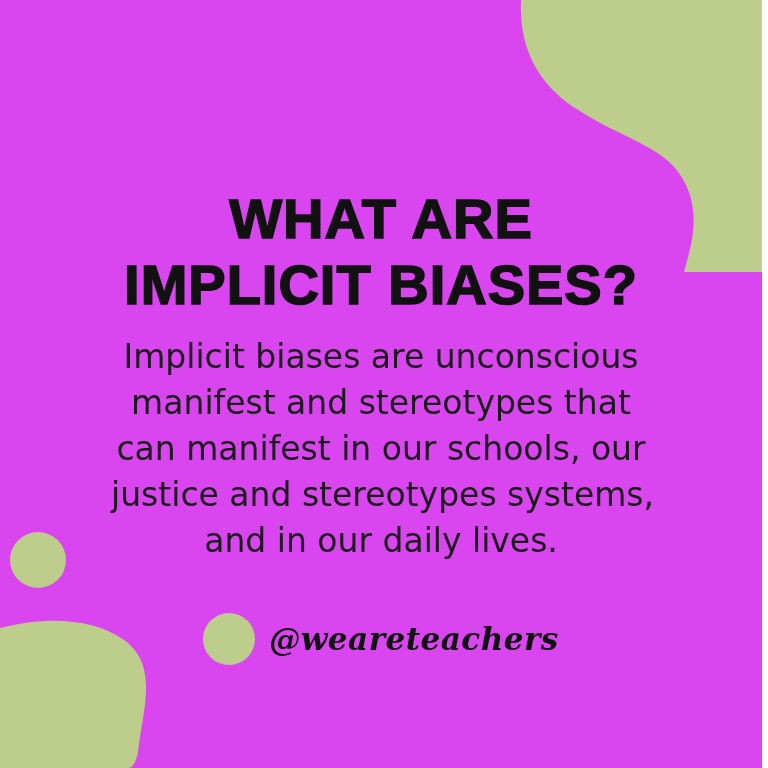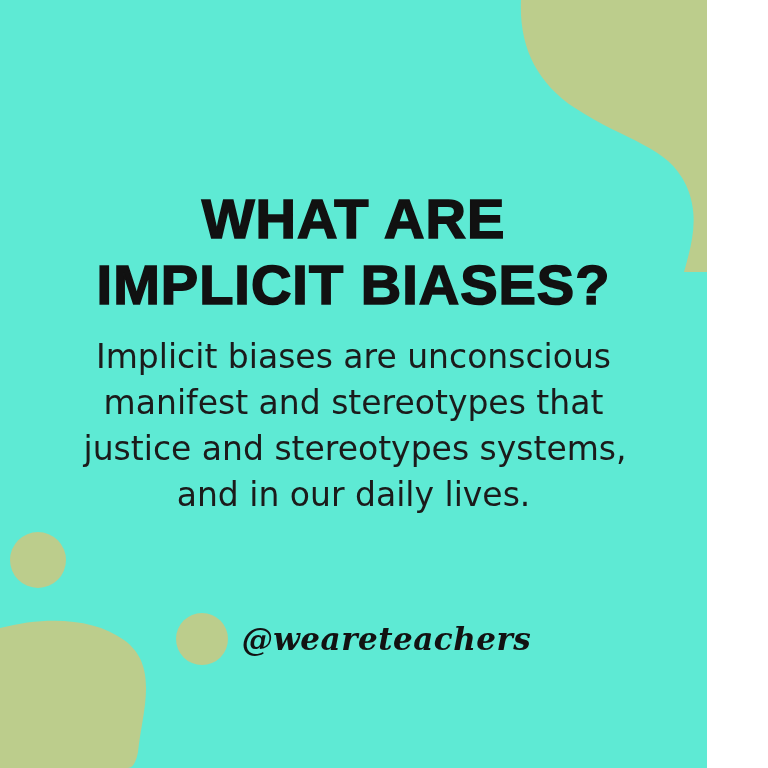--- a/index.html
+++ b/index.html
@@ -8,23 +8,23 @@
   }
   body {
     width: 768px;
     height: 768px;
     overflow: hidden;
     font-family: "Liberation Sans", sans-serif;
   }
 
   #card {
     position: relative;
-    width: 707px;
+    width: 762px;
     height: 768px;
-    background: #5eead4;
+    background: #d946ef;
     overflow: hidden;
   }
 
   #decor {
     position: absolute;
     inset: 0;
     width: 768px;
     height: 768px;
     display: block;
   }
@@ -110,20 +110,21 @@
   <div id="content">
 
     <div id="title-block">
       <span class="title-line">WHAT ARE</span>
       <span class="title-line">IMPLICIT BIASES?</span>
     </div>
 
     <div id="body-block">
       <span class="body-line">Implicit biases are unconscious</span>
       <span class="body-line">manifest and stereotypes that</span>
+      <span class="body-line">can manifest in our schools, our</span>
       <span class="body-line">justice and stereotypes systems,</span>
       <span class="body-line">and in our daily lives.</span>
     </div>
 
     <div id="handle-row">
       <span id="handle-dot"></span>
       <span id="handle-text">@weareteachers</span>
     </div>
 
   </div>

